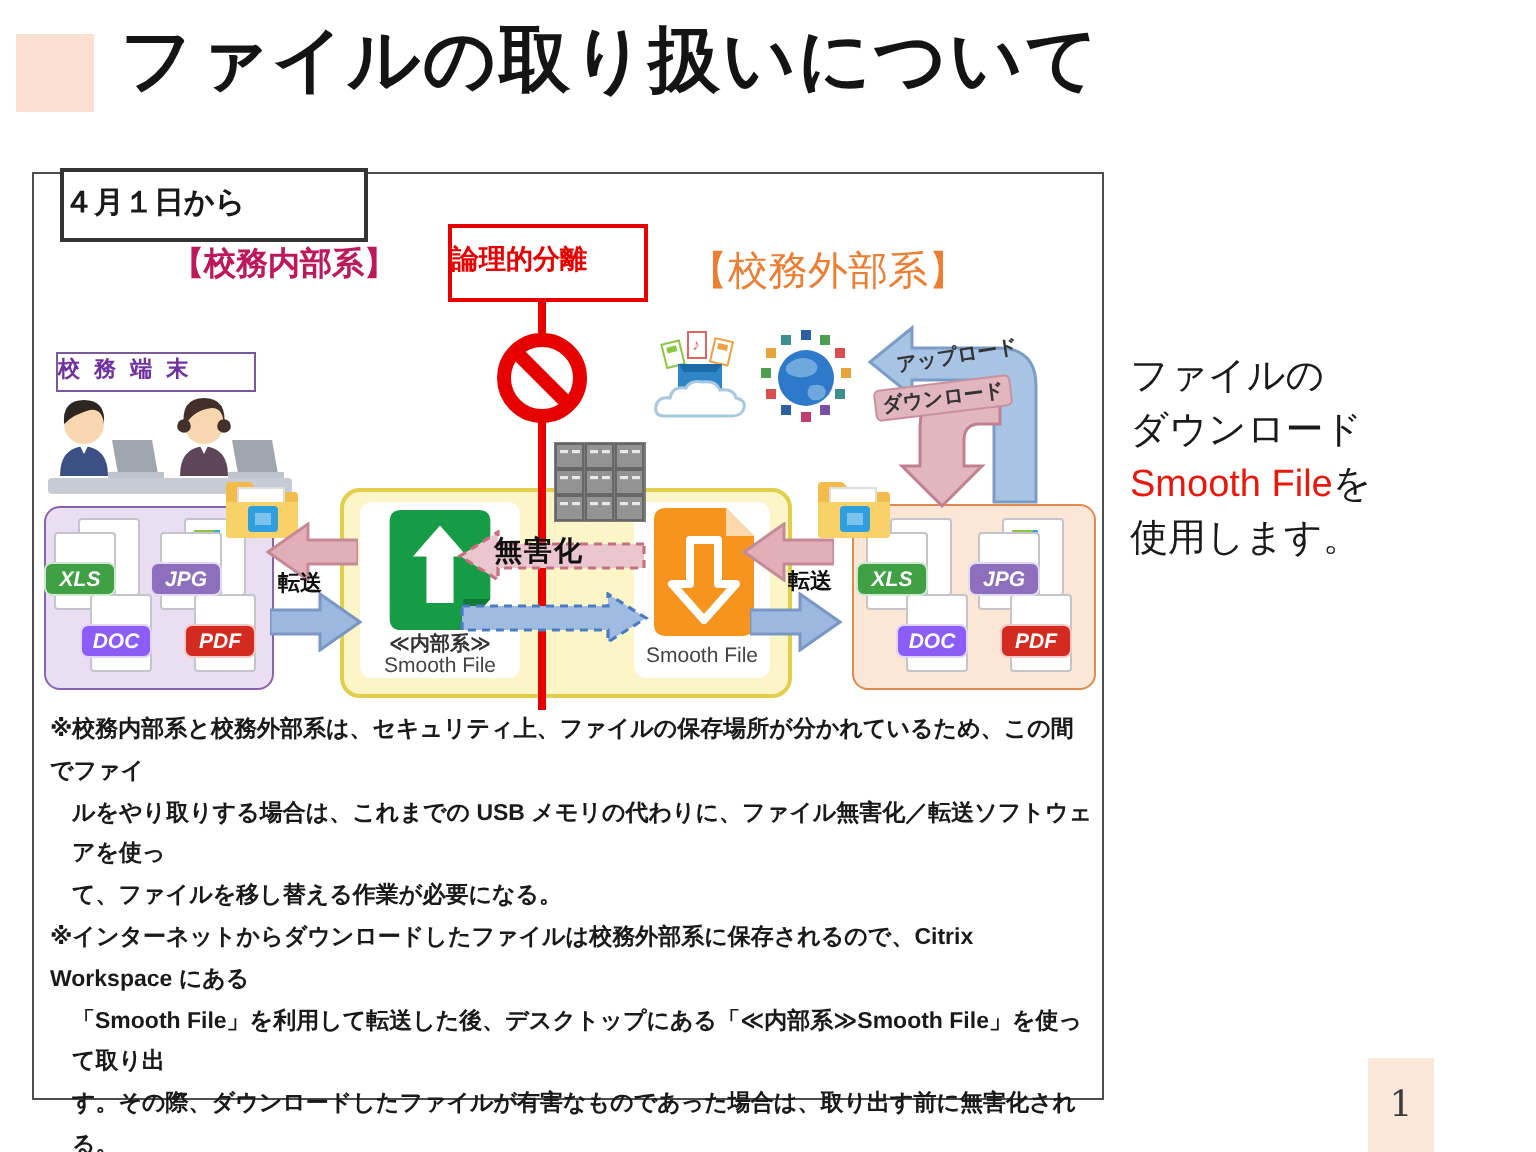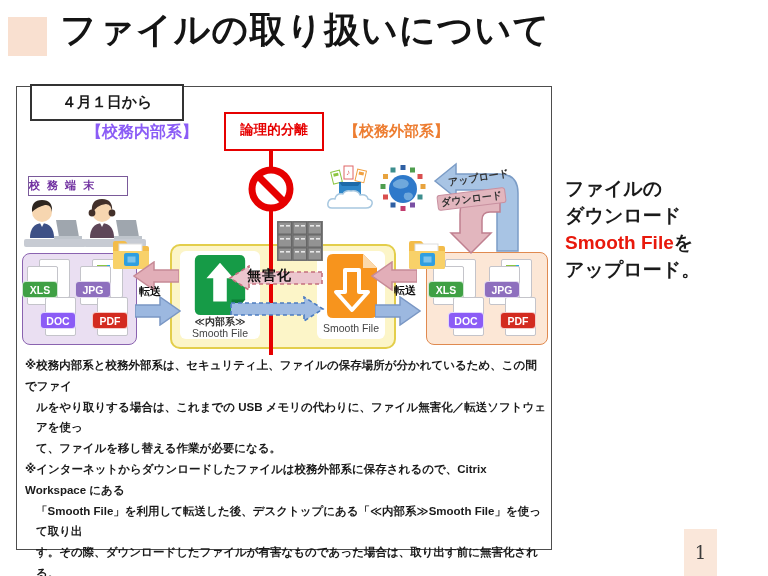--- a/index.html
+++ b/index.html
@@ -9,35 +9,35 @@
   }
   .abs{position:absolute;}
 
   
   .title-accent{left:8px;top:17px;width:39px;height:39px;background:#F9E0D0;}
   .slide-title{left:60px;top:6px;font-size:36px;font-weight:600;letter-spacing:1px;color:#141414;white-space:nowrap;}
 
   
   .frame{left:16px;top:86px;width:534px;height:462px;border:1.5px solid #4d4d4d;background:#fff;}
   .date-box{left:30px;top:84px;width:150px;height:33px;background:#fff;border:2px solid #333;z-index:6;
-    text-align:center;line-height:31px;font-size:15px;font-weight:bold;}
-  .internal-label{left:86px;top:122px;font-size:16px;font-weight:bold;color:#8b5cf6;white-space:nowrap;z-index:5;}
-  .external-label{left:344px;top:122px;font-size:15px;font-weight:bold;color:#ED7D31;white-space:nowrap;z-index:5;}
+    line-height:31px;font-size:15px;font-weight:bold;}
+  .internal-label{left:86px;top:122px;font-size:16px;font-weight:bold;color:#be185d;white-space:nowrap;z-index:5;}
+  .external-label{left:344px;top:122px;font-size:20px;font-weight:normal;color:#ED7D31;white-space:nowrap;z-index:5;}
   .sep-box{left:224px;top:112px;width:96px;height:35px;border:2.5px solid #E60000;background:#fff;z-index:5;
-    text-align:center;line-height:31px;font-size:13.5px;font-weight:bold;color:#E60000;}
+    line-height:31px;font-size:13.5px;font-weight:bold;color:#E60000;}
   .red-line{left:269px;top:147px;width:4px;height:208px;background:#E60000;z-index:3;}
   .terminal-box{left:28px;top:176px;width:98px;height:18px;border:1.3px solid #7a5a9a;background:#fff;
     text-align:left;line-height:16px;font-size:11px;font-weight:bold;color:#7030A0;letter-spacing:2px;z-index:2;}
 
   
   .yellow-box{left:170px;top:244px;width:222px;height:101px;background:#FCF5C8;border:2px solid #E3CE4B;border-radius:10px;z-index:1;}
   .white-panel{background:#fff;border-radius:6px;z-index:2;}
   .panel-l{left:180px;top:251px;width:80px;height:88px;}
   .panel-r{left:317px;top:251px;width:68px;height:88px;}
-  .filebox{border-radius:8px;z-index:1;}
+  .filebox{border-radius:8px;z-index:1;font-style:italic;}
   .filebox-left{left:22px;top:253px;width:113px;height:90px;background:#EADFF2;border:1.5px solid #8A63B0;}
   .filebox-right{left:426px;top:252px;width:120px;height:91px;background:#FCE7D6;border:1.5px solid #E08A50;}
 
   
   .file{position:absolute;width:46px;height:50px;}
   .page{position:absolute;width:29px;height:37px;background:#fff;border:1.4px solid #c4c4ca;border-radius:2px;}
   .page.back{left:12px;top:0;}
   .page.front{left:0;top:7px;}
   .page.single{left:0;top:7px;}
   .thumb{position:absolute;left:4px;top:5px;width:13px;height:9px;background:linear-gradient(135deg,#8CC63F 50%,#29ABE2 50%);}
@@ -56,21 +56,21 @@
   .upload-label{left:448px;top:171px;font-size:10px;font-weight:bold;color:#333;transform:rotate(-9deg);z-index:6;white-space:nowrap;}
   .download-label{left:437px;top:191px;font-size:10px;font-weight:bold;color:#333;transform:rotate(-7deg);z-index:6;
     background:#E2B6BE;border:1px solid #C890A0;border-radius:3px;padding:0 3px;white-space:nowrap;}
   .z4{z-index:4;} .z2{z-index:2;}
 
   
   .notes{left:25px;top:355px;width:521px;font-size:11.5px;font-weight:600;line-height:20.8px;color:#1a1a1a;z-index:5;}
   .notes .cont{padding-left:11px;}
 
   
-  .side-note{left:565px;top:175px;width:200px;font-size:19px;font-weight:bold;line-height:27px;color:#1a1a1a;}
+  .side-note{left:565px;top:175px;width:200px;font-size:19px;font-weight:normal;line-height:27px;color:#1a1a1a;}
   .side-note .hl{color:#E8190C;}
 
   
   .page-num{left:684px;top:529px;width:33px;height:47px;background:#FAE7DA;text-align:center;line-height:47px;
     font-family:"DejaVu Serif","Liberation Serif",serif;font-size:18px;color:#3c3c3c;}
 </style>
 </head>
 <body>
 
 <div class="abs title-accent"></div>
@@ -337,16 +337,16 @@
   <div>※インターネットからダウンロードしたファイルは校務外部系に保存されるので、Citrix Workspace にある</div>
   <div class="cont">「Smooth File」を利用して転送した後、デスクトップにある「≪内部系≫Smooth File」を使って取り出</div>
   <div class="cont">す。その際、ダウンロードしたファイルが有害なものであった場合は、取り出す前に無害化される。</div>
 
 </div>
 
 <div class="abs side-note">
   <div>ファイルの</div>
   <div>ダウンロード</div>
   <div><span class="hl">Smooth File</span><span>を</span></div>
-  <div>アップロード。</div>
+  <div>使用します。</div>
 </div>
 
 <div class="abs page-num">1</div>
 
 </body></html>

